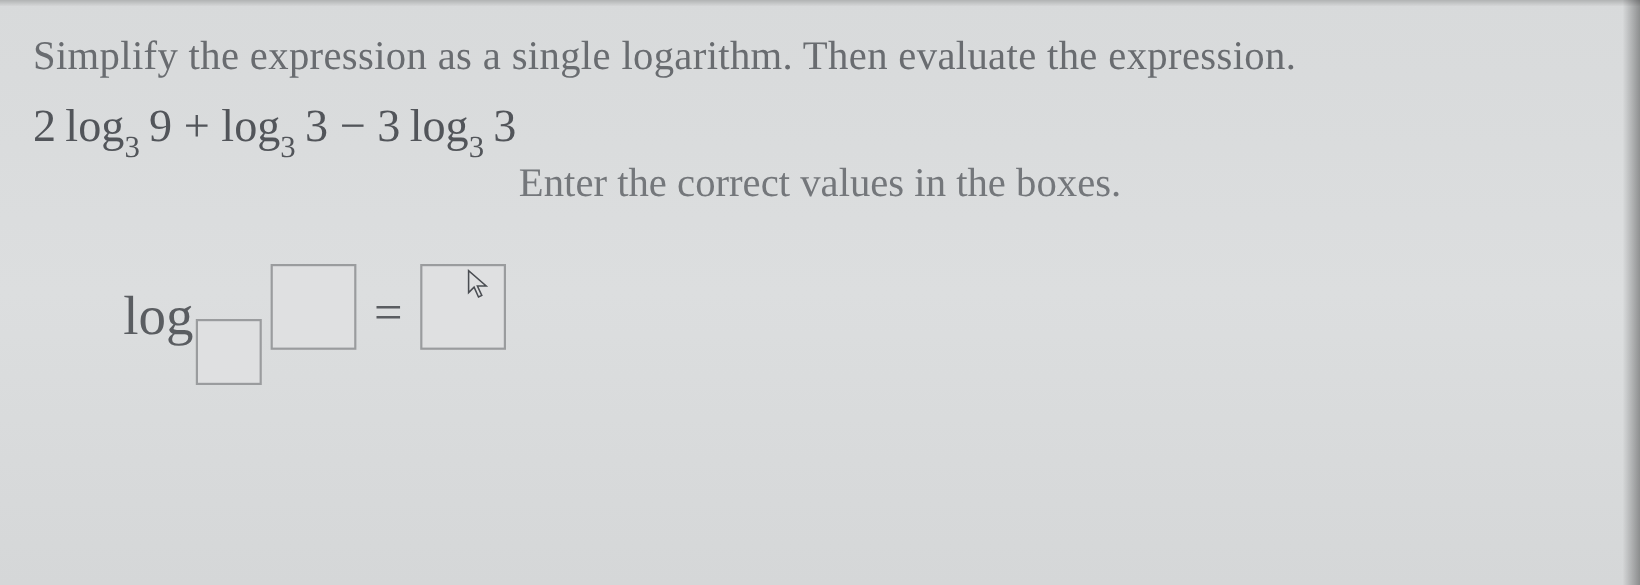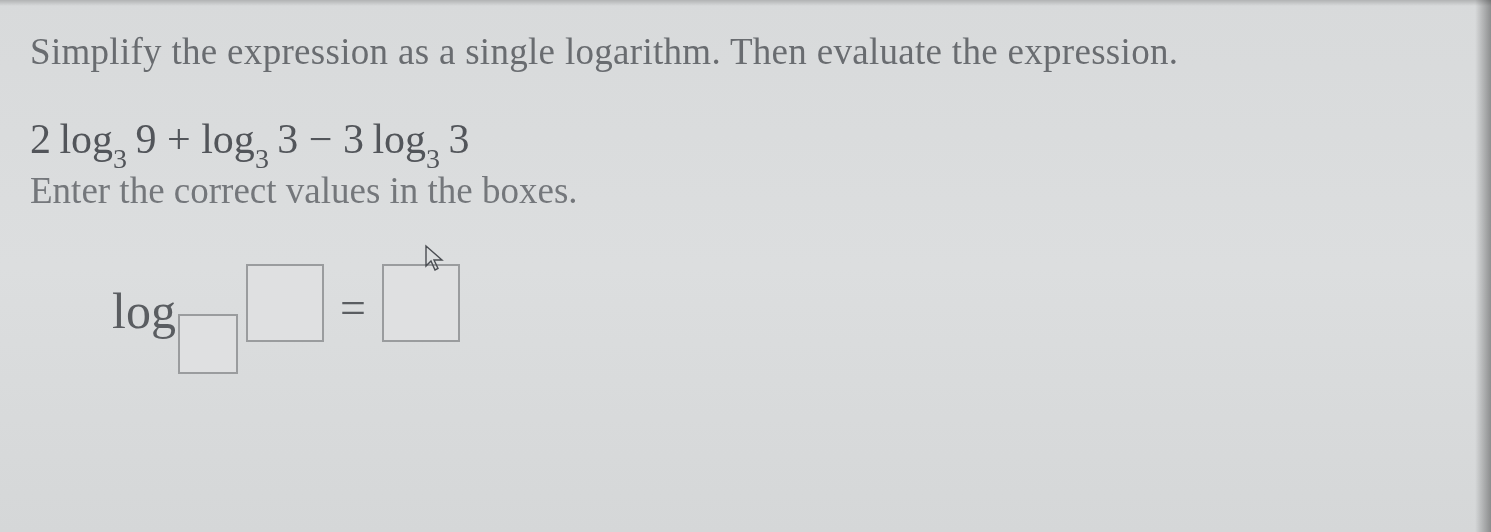--- a/index.html
+++ b/index.html
@@ -13,38 +13,39 @@
       background: linear-gradient(to bottom, #d8dadb 0%, #dcdedf 50%, #d5d7d8 100%);
       font-family: Georgia, 'Times New Roman', serif;
       color: #5a5d61;
       padding: 30px 30px 20px 30px;
       position: relative;
       overflow: hidden;
     }
     .instruction {
       font-size: 37px;
       color: #696c70;
-      margin-bottom: 42px;
+      margin-bottom: 18px;
       letter-spacing: 0.3px;
     }
     .expression {
       font-size: 42px;
       color: #52555a;
       font-family: 'Times New Roman', serif;
     }
     .sub {
       font-size: 28px;
       vertical-align: sub;
       position: relative;
       top: 6px;
     }
     .prompt {
       font-size: 37px;
       color: #74777b;
       margin-bottom: 52px;
+      text-align: center;
     }
     .answer-row {
       display: flex;
       align-items: flex-end;
       margin-left: 82px;
       font-family: 'Times New Roman', serif;
     }
     .log-text {
       font-size: 50px;
       color: #5a5d61;

